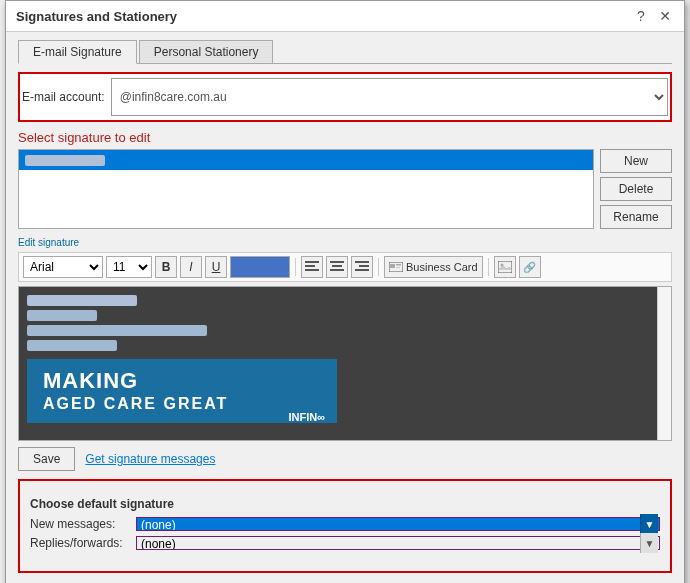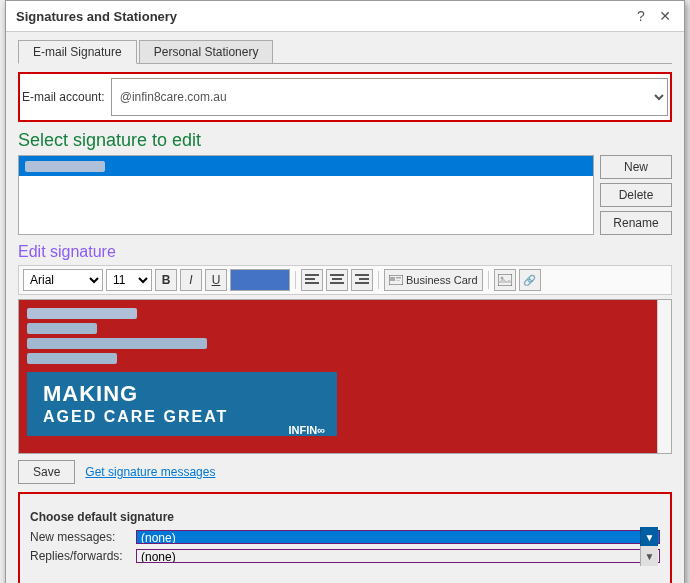--- a/index.html
+++ b/index.html
@@ -98,22 +98,22 @@
       border: 1px solid #999;
       padding: 2px 4px;
       font-size: 12px;
       background: #fff;
       color: #555;
       height: 38px;
       outline: none;
     }
     
     .section-label {
-      font-size: 18px;
-      color: #15803d;
+      font-size: 13px;
+      color: #b91c1c;
       margin-bottom: 4px;
     }
     
     .sig-list-container {
       display: flex;
       gap: 6px;
       margin-bottom: 8px;
       align-items: flex-start;
     }
     .sig-list {
@@ -141,22 +141,22 @@
       padding: 4px 8px;
       font-size: 12px;
       background: #f0f0f0;
       border: 1px solid #999;
       cursor: pointer;
       text-align: center;
       color: #333;
     }
     
     .edit-sig-label {
-      font-size: 16px;
-      color: #8b5cf6;
+      font-size: 10px;
+      color: #0369a1;
       margin-bottom: 4px;
     }
     .toolbar {
       display: flex;
       align-items: center;
       gap: 3px;
       margin-bottom: 4px;
       flex-wrap: wrap;
       border: 1px solid #ccc;
       padding: 3px 4px;
@@ -233,21 +233,21 @@
       cursor: pointer;
       font-size: 11px;
       display: flex;
       align-items: center;
       justify-content: center;
     }
     
     .sig-edit-area {
       flex: 1;
       border: 1px solid #aaa;
-      background: #b91c1c;
+      background: #404040;
       position: relative;
       min-height: 155px;
       margin-bottom: 6px;
       overflow: hidden;
       display: flex;
     }
     .sig-edit-content {
       flex: 1;
       padding: 8px;
       overflow-y: auto;

